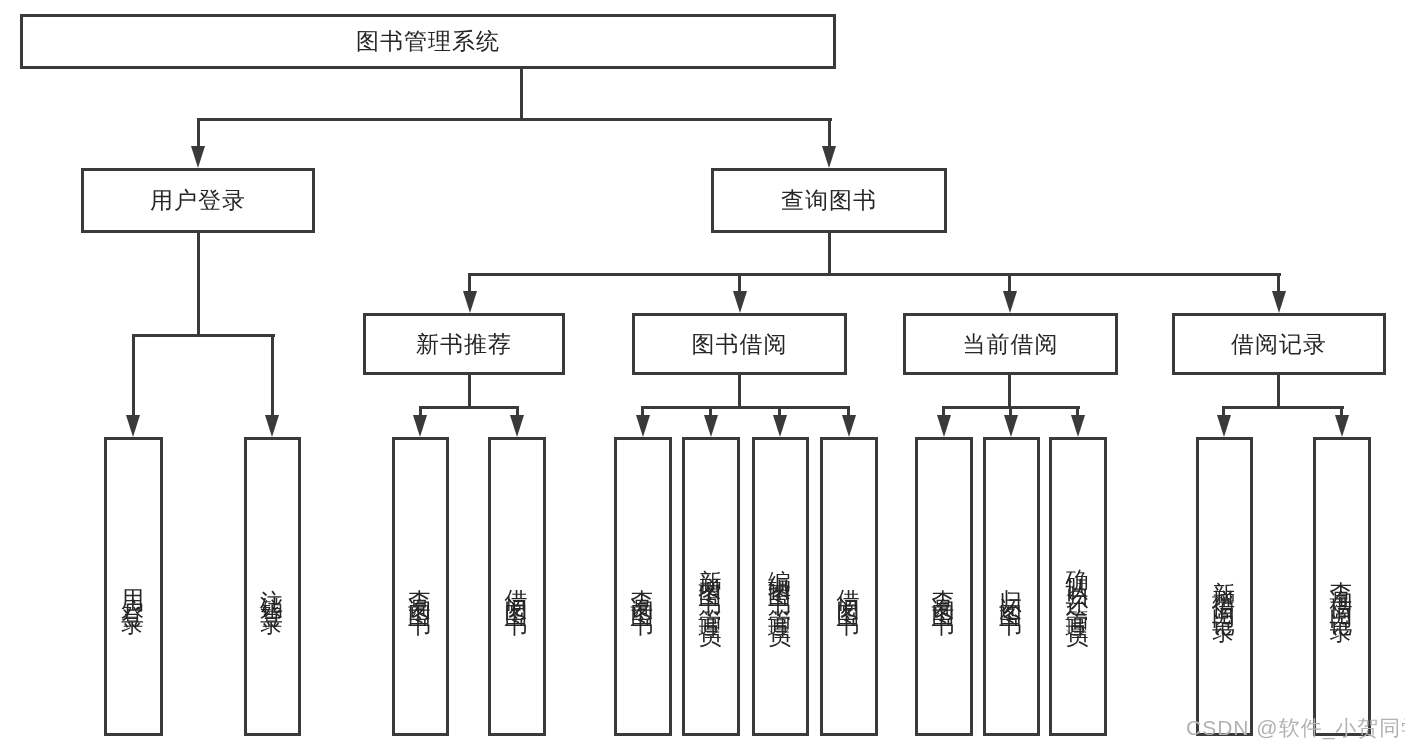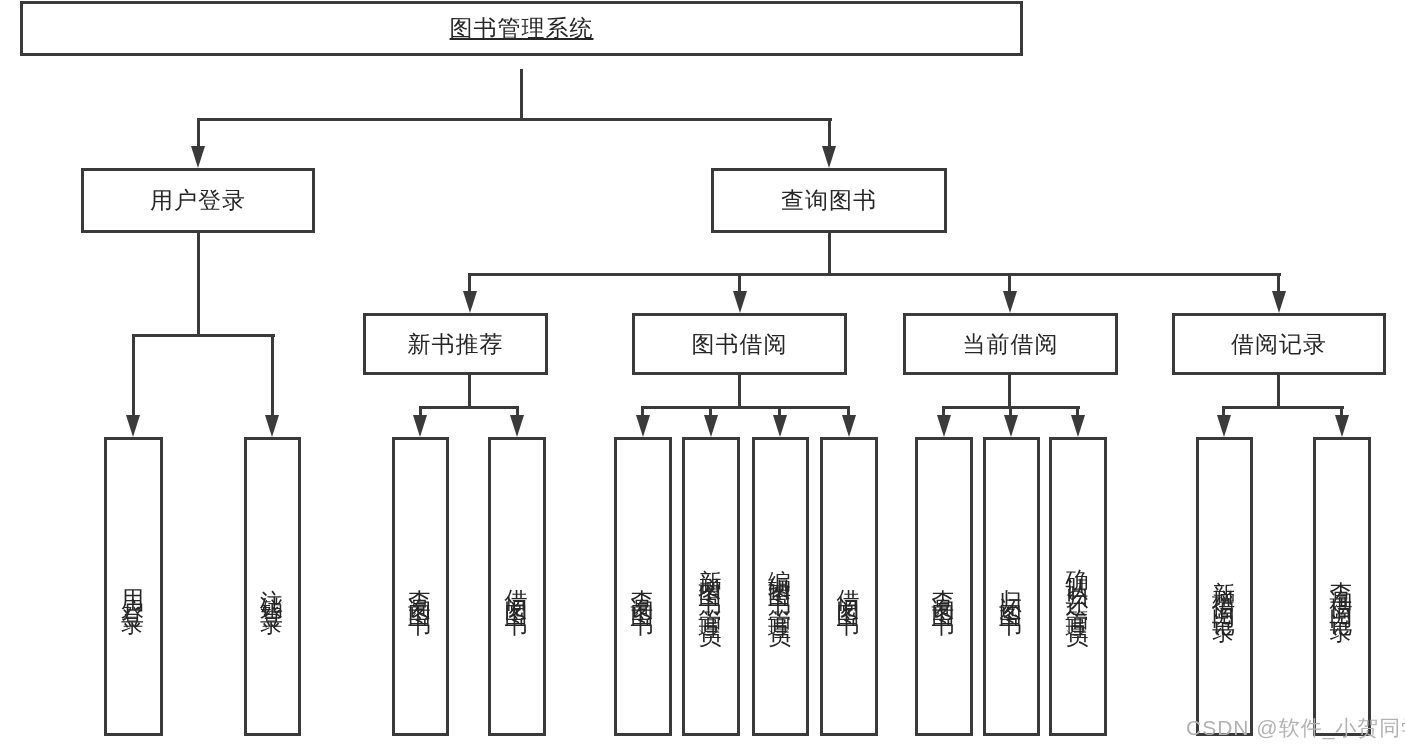--- a/index.html
+++ b/index.html
@@ -53,21 +53,21 @@
     letter-spacing:1px;
     z-index:5;
     white-space:nowrap;
   }
 </style>
 </head>
 <body>
 
 <div id="canvas">
 
-  <div class="node" style="left:20px;top:1px;width:1003px;height:55px;text-decoration:underline;">
+  <div class="node" style="left:20px;top:14px;width:816px;height:55px;">
     <span>图书管理系统</span>
   </div>
 
   <div class="vline" style="left:520px;top:69px;height:52px;"></div>
   <div class="hline" style="left:197px;top:118px;width:635px;"></div>
   <div class="vline" style="left:197px;top:118px;height:32px;"></div>
   <div class="arr" style="left:191px;top:146px;"></div>
   <div class="vline" style="left:828px;top:118px;height:32px;"></div>
   <div class="arr" style="left:822px;top:146px;"></div>
 
@@ -89,21 +89,21 @@
   <div class="hline" style="left:469px;top:273px;width:812px;"></div>
   <div class="vline" style="left:468px;top:273px;height:22px;"></div>
   <div class="arr" style="left:463px;top:291px;"></div>
   <div class="vline" style="left:738px;top:273px;height:22px;"></div>
   <div class="arr" style="left:733px;top:291px;"></div>
   <div class="vline" style="left:1008px;top:273px;height:22px;"></div>
   <div class="arr" style="left:1003px;top:291px;"></div>
   <div class="vline" style="left:1277px;top:273px;height:22px;"></div>
   <div class="arr" style="left:1272px;top:291px;"></div>
 
-  <div class="node" style="left:363px;top:313px;width:185px;height:62px;">
+  <div class="node" style="left:363px;top:313px;width:202px;height:62px;">
     <span>新书推荐</span>
   </div>
   <div class="node" style="left:903px;top:313px;width:215px;height:62px;">
     <span>当前借阅</span>
   </div>
   <div class="node" style="left:632px;top:313px;width:215px;height:62px;">
     <span>图书借阅</span>
   </div>
   <div class="node" style="left:1172px;top:313px;width:214px;height:62px;">
     <span>借阅记录</span>

